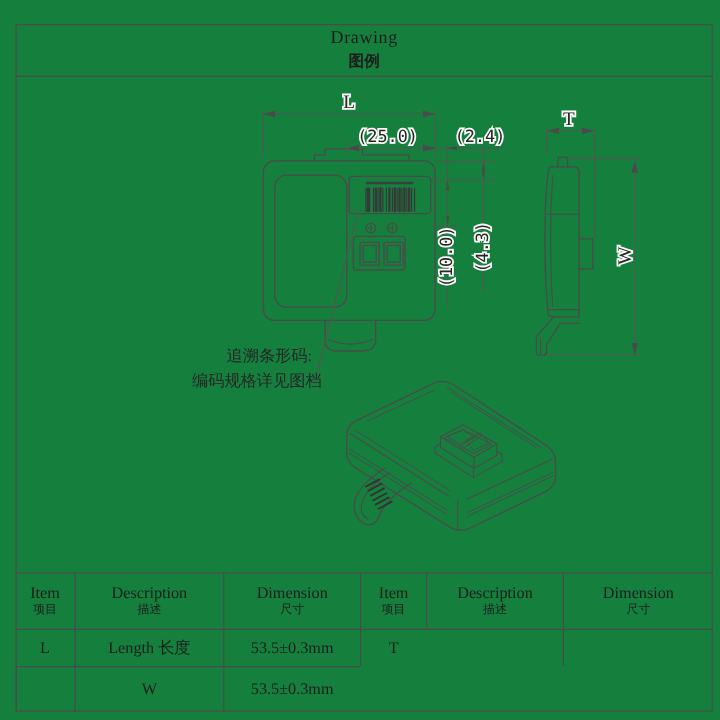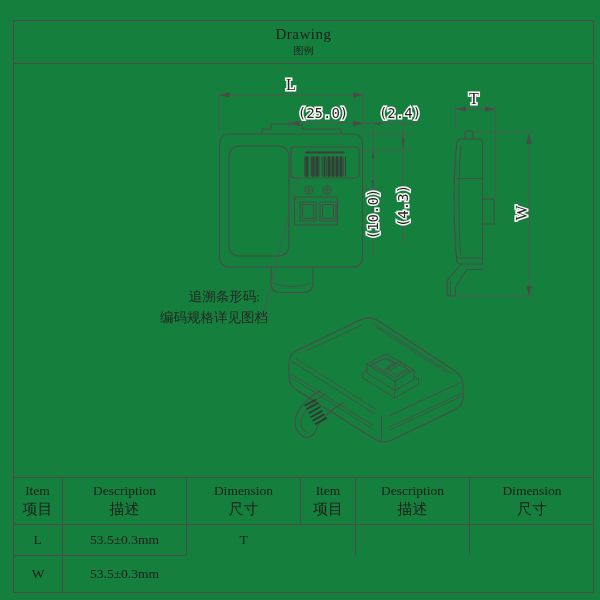--- a/index.html
+++ b/index.html
@@ -14,21 +14,21 @@
     position:absolute;left:13px;top:20px;width:581px;height:573px;
     border:1px solid #4b4b4b;background:transparent;
   }
   .title-band{
     position:absolute;left:13px;top:20px;width:581px;height:44px;
     border-bottom:1px solid #4b4b4b;
     display:flex;flex-direction:column;align-items:center;justify-content:center;
     gap:1px;
   }
   .title-en{font-size:15px;letter-spacing:0.5px;}
-  .title-zh{font-size:10px;}
+  .title-zh{font-size:13px;font-weight:bold;}
   svg.art{position:absolute;left:0;top:0;width:600px;height:600px;}
   svg.art text{fill:#262626;}
   .dimtxt{
     font-family:"DejaVu Sans Mono", monospace;font-size:14px;
     paint-order:stroke;stroke:#fbfbf8;stroke-width:3px;
   }
   .lettertxt{
     font-family:"Liberation Serif", serif;font-size:16px;
     paint-order:stroke;stroke:#fbfbf8;stroke-width:3px;
   }
@@ -39,21 +39,21 @@
     grid-template-columns:49px 124px 114px 55px 114px 1fr;
     grid-template-rows:47px 31px 38px;
     font-size:13.5px;
   }
   .cell{
     border-left:1px solid #4b4b4b;border-top:1px solid #4b4b4b;
     display:flex;flex-direction:column;align-items:center;justify-content:center;
     line-height:1.25;text-align:center;padding:1px 2px;overflow:hidden;
   }
   .cell.first{border-left:none;}
-  .cell .zh{font-size:15px;}
+  .cell .zh{font-size:10px;}
   .cell.head{font-size:13.5px;}
 </style>
 </head>
 <body>
 
 <div class="page">
 
   <div class="frame"></div>
 
   <div class="title-band">
@@ -184,20 +184,21 @@
     <div class="cell head">
       <span>Description</span>
       <span class="zh">描述</span>
     </div>
     <div class="cell head">
       <span>Dimension</span>
       <span class="zh">尺寸</span>
     </div>
 
     <div class="cell first">L</div>
+    <div class="cell">Length 长度</div>
     <div class="cell">53.5±0.3mm</div>
     <div class="cell">T</div>
 
     <div class="cell first"></div>
     <div class="cell"></div>
     <div class="cell"></div>
     <div class="cell">W</div>
     <div class="cell">53.5±0.3mm</div>
   </div>
 

